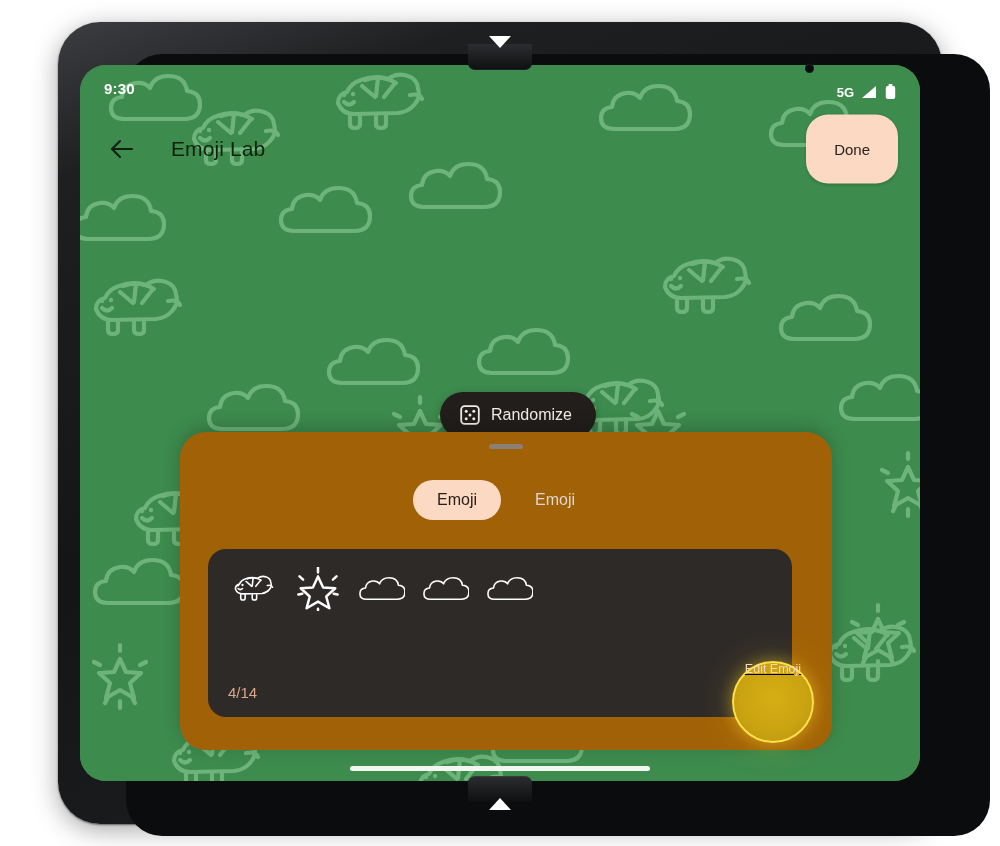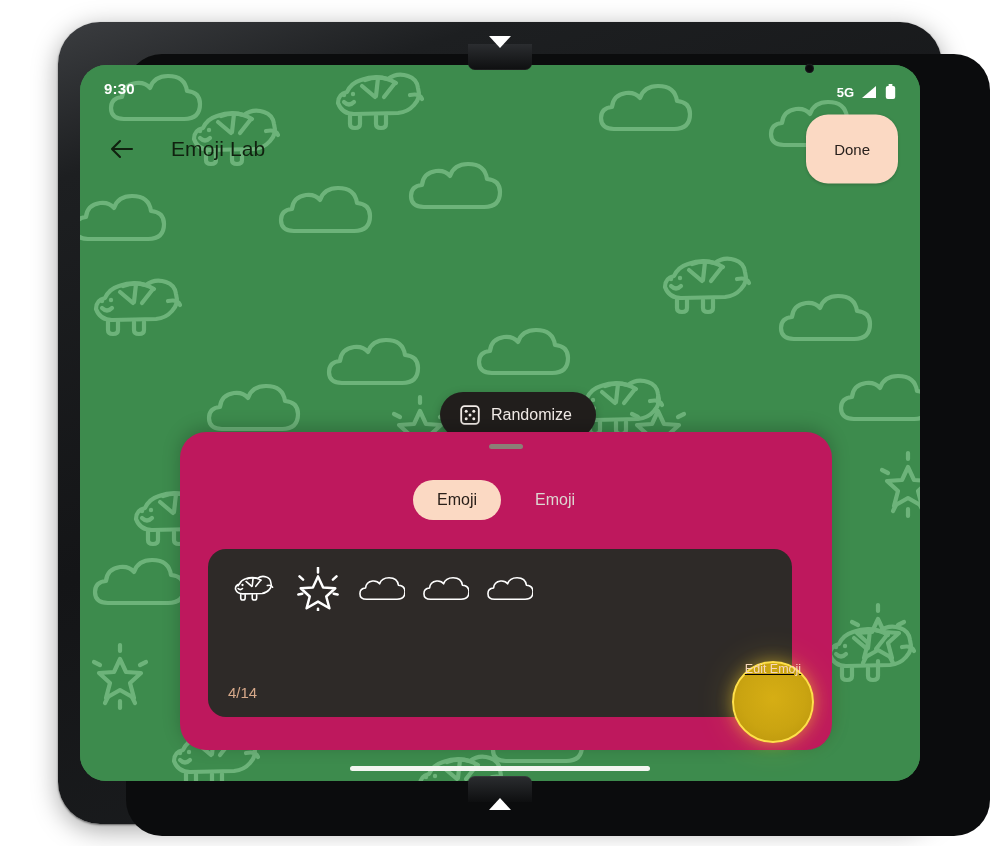--- a/index.html
+++ b/index.html
@@ -187,21 +187,21 @@
     font-size: 16px;
   }
 
   
   .sheet {
     position: absolute;
     left: 100px;
     top: 367px;
     width: 652px;
     height: 318px;
-    background: #be185d;
+    background: #a16207;
     border-radius: 26px;
     z-index: 5;
     box-shadow: 0 -4px 18px rgba(0,0,0,0.22);
   }
   .sheet-handle {
     position: absolute;
     left: 50%;
     transform: translateX(-50%);
     top: 12px;
     width: 34px;

